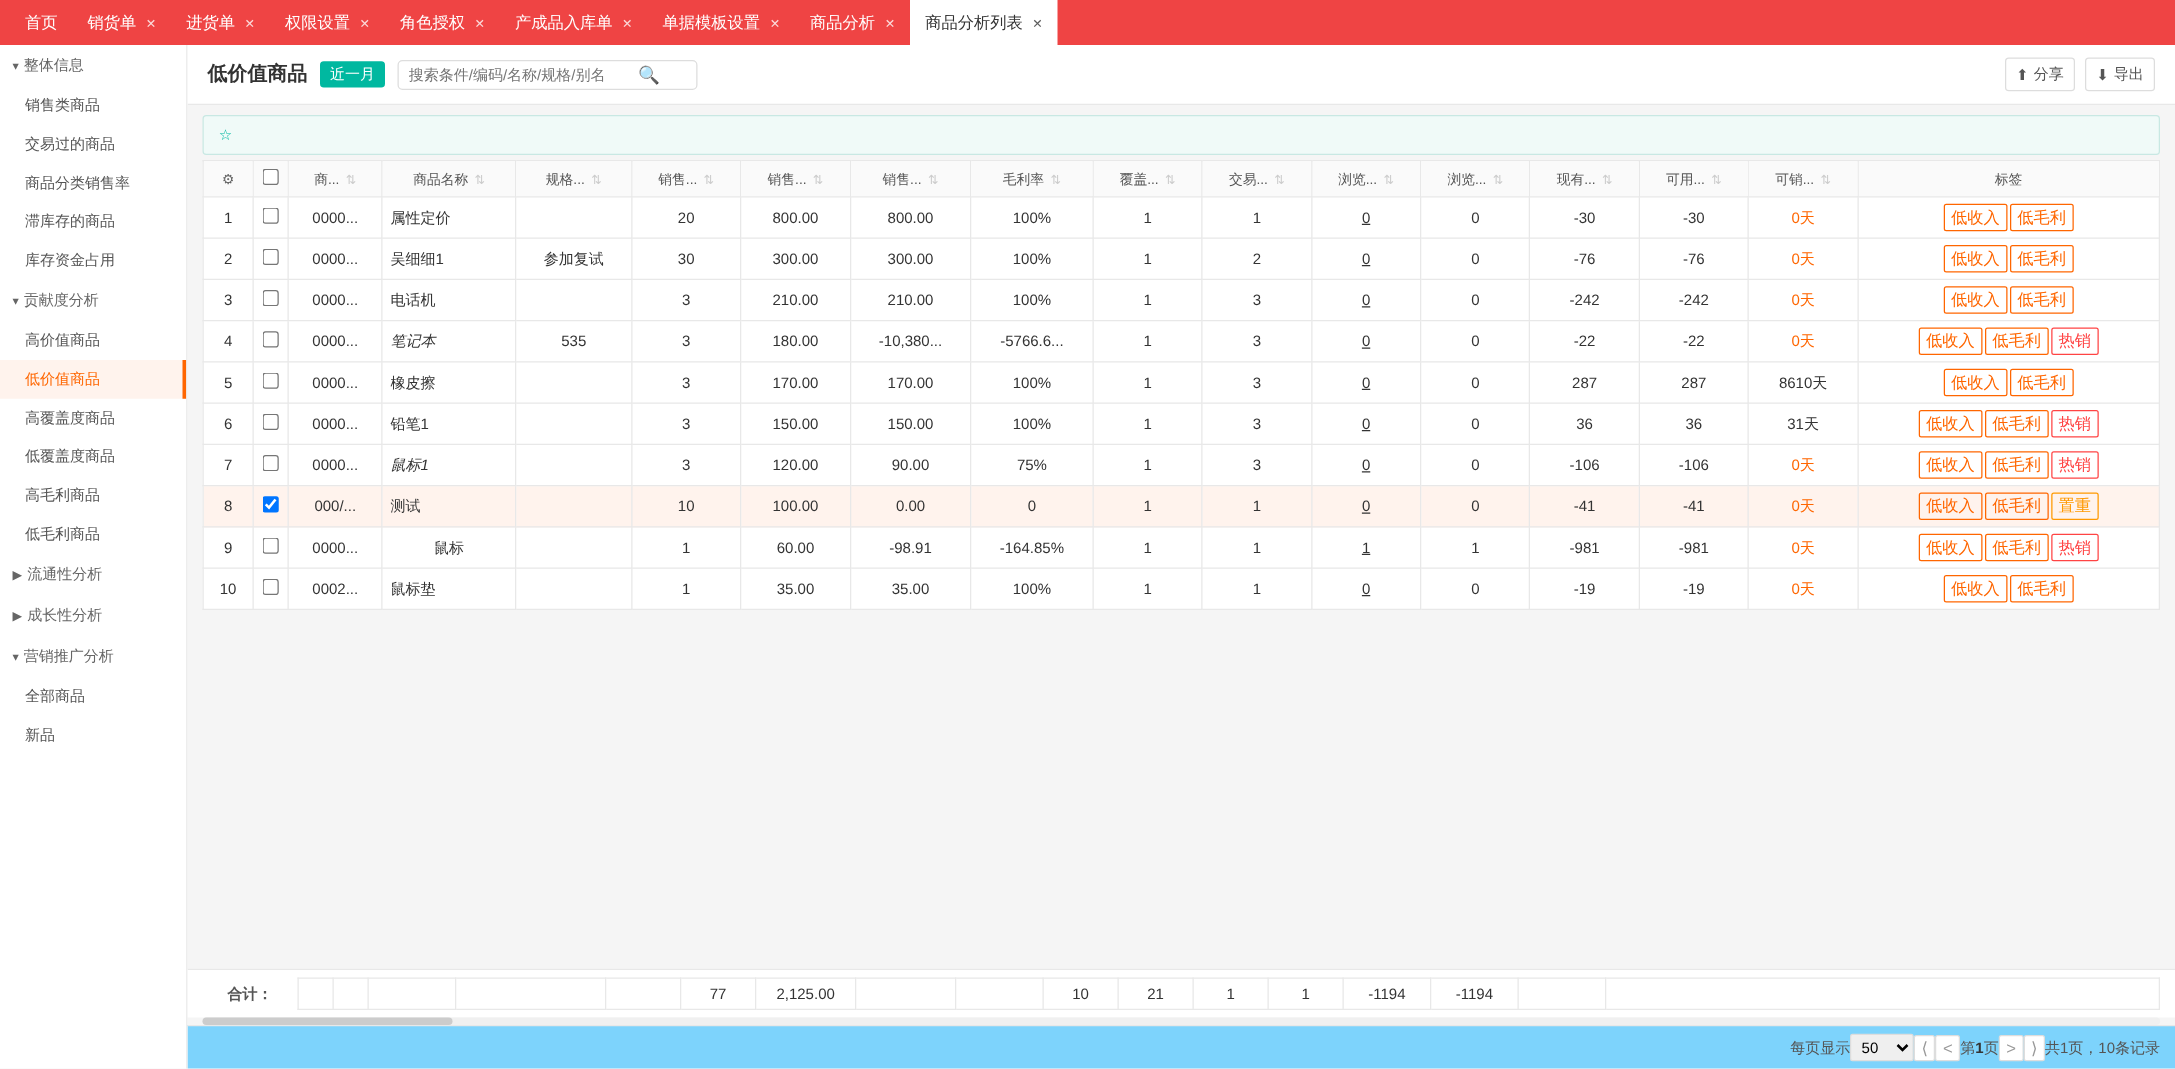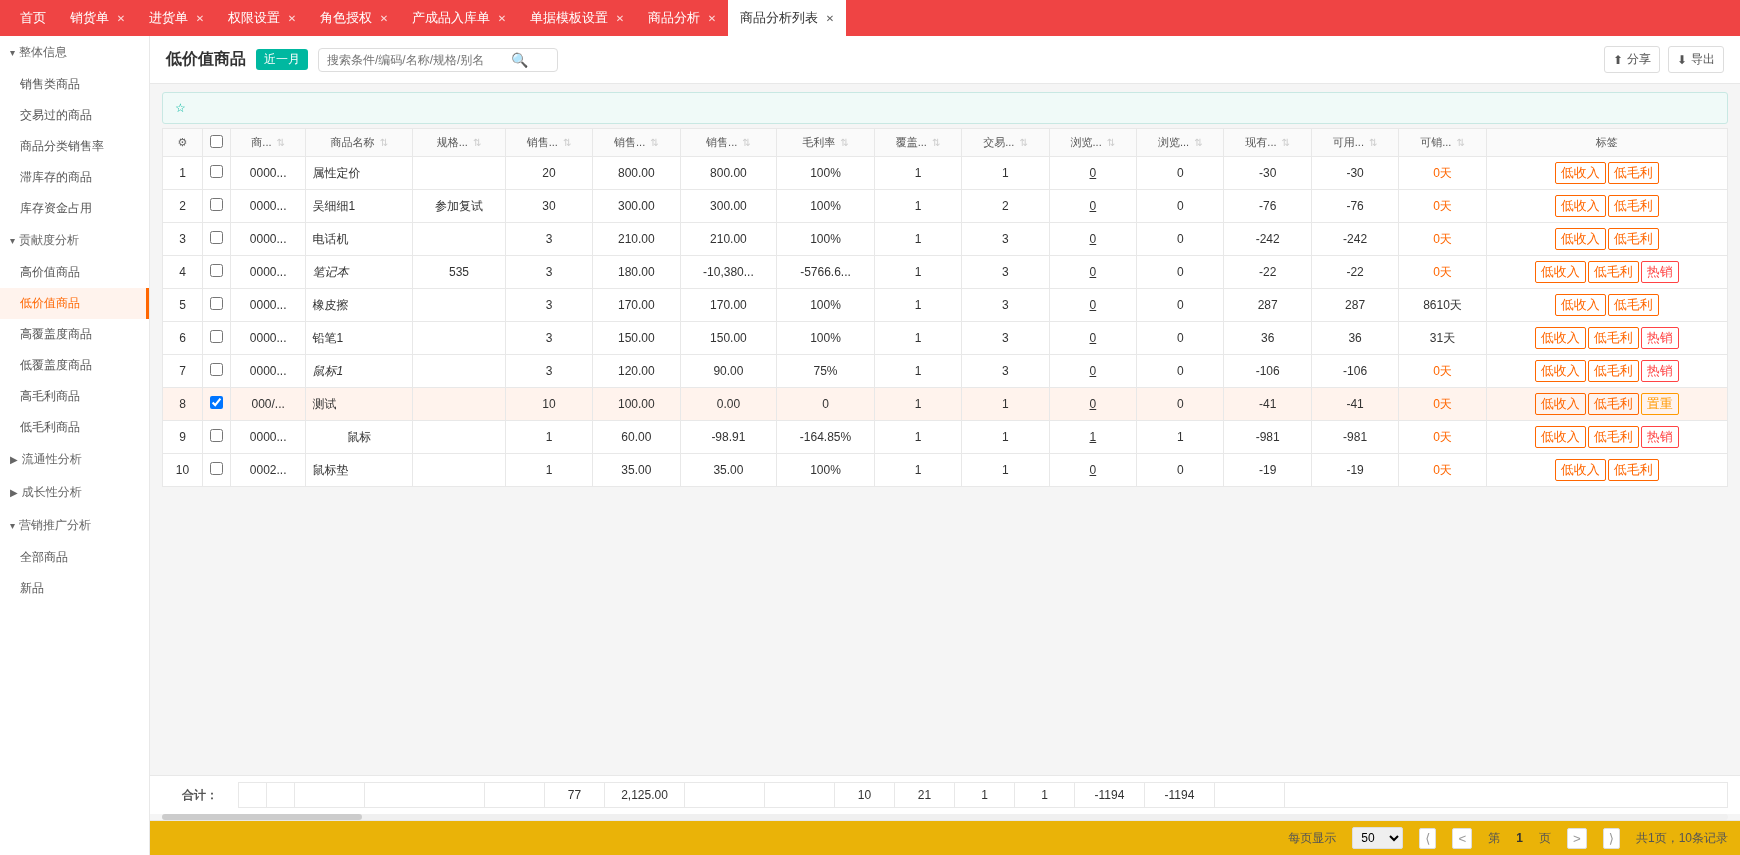--- a/index.html
+++ b/index.html
@@ -50,21 +50,21 @@
     .tag-orange { color: #ff6600; border: 1px solid #ff6600; }
     .tag-hot { color: #ff4444; border: 1px solid #ff4444; }
     .tag-yellow { color: #ff9900; border: 1px solid #ff9900; }
     .underline { text-decoration: underline; cursor: pointer; }
     .orange-text { color: #ff6600; }
     
     
     .footer { background: #fff; border-top: 1px solid #e8e8e8; padding: 6px 12px; display: flex; align-items: center; }
     .total-label { font-weight: bold; padding: 0 20px; color: #555; }
     
-    .pagination-bar { background: #eab308; padding: 6px 12px; display: flex; align-items: center; justify-content: flex-end; gap: 16px; border-top: 1px solid #e8e8e8; font-size: 12px; color: #555; }
+    .pagination-bar { background: #7dd3fc; padding: 6px 12px; display: flex; align-items: center; justify-content: flex-end; gap: 0; border-top: 1px solid #e8e8e8; font-size: 12px; color: #555; }
     .pagination-bar select { border: 1px solid #ddd; padding: 2px 4px; border-radius: 2px; font-size: 12px; }
     .page-nav-btn { cursor: pointer; color: #999; padding: 2px 5px; border: 1px solid #ddd; border-radius: 2px; background: #fff; }
     .current-page { color: #333; font-weight: bold; }
     
     .scrollbar-track { height: 6px; background: #f0f0f0; margin: 0 12px; border-radius: 3px; }
     .scrollbar-thumb { height: 6px; width: 200px; background: #ccc; border-radius: 3px; }
     
     .settings-icon { color: #666; cursor: pointer; }
     .checkbox-cell { width: 28px; }
   </style>

